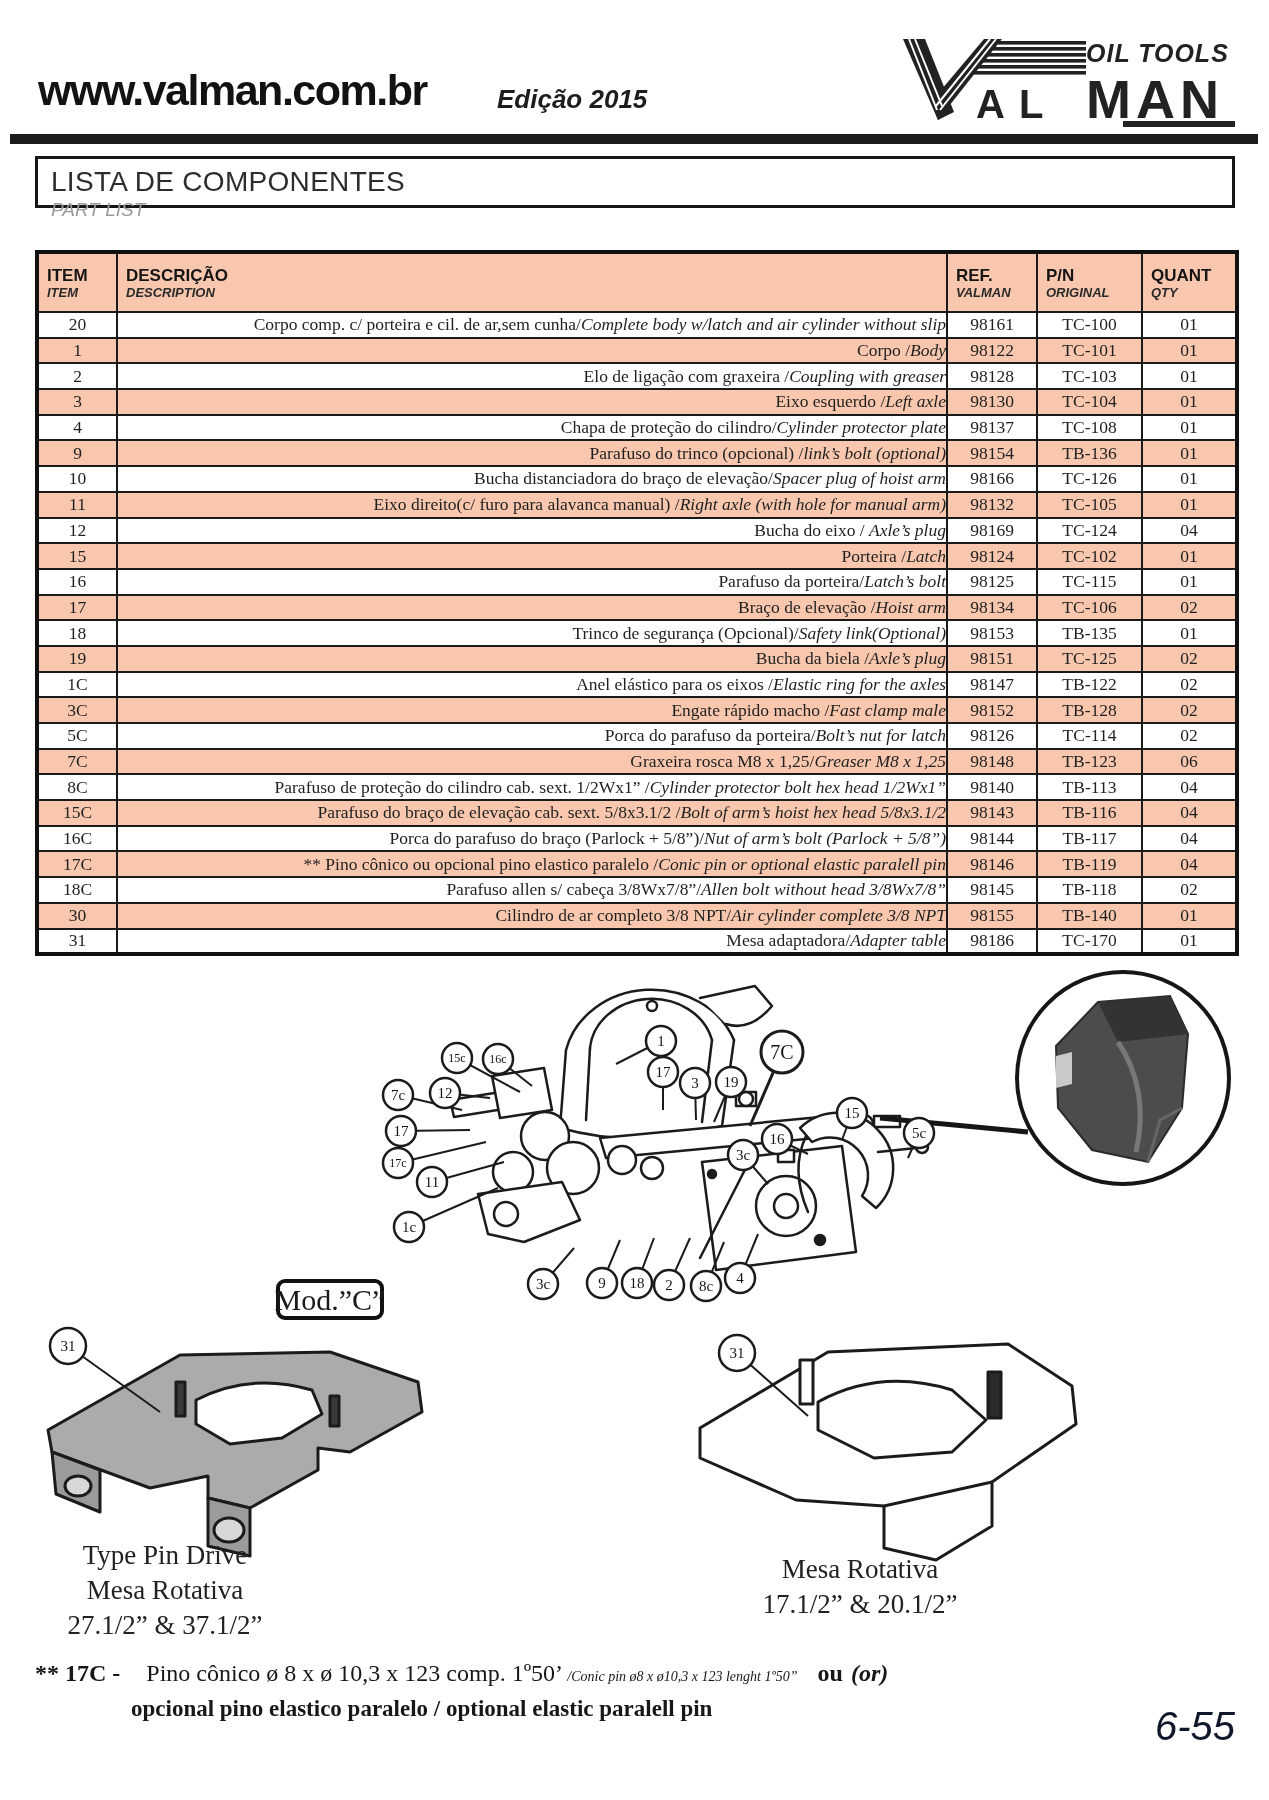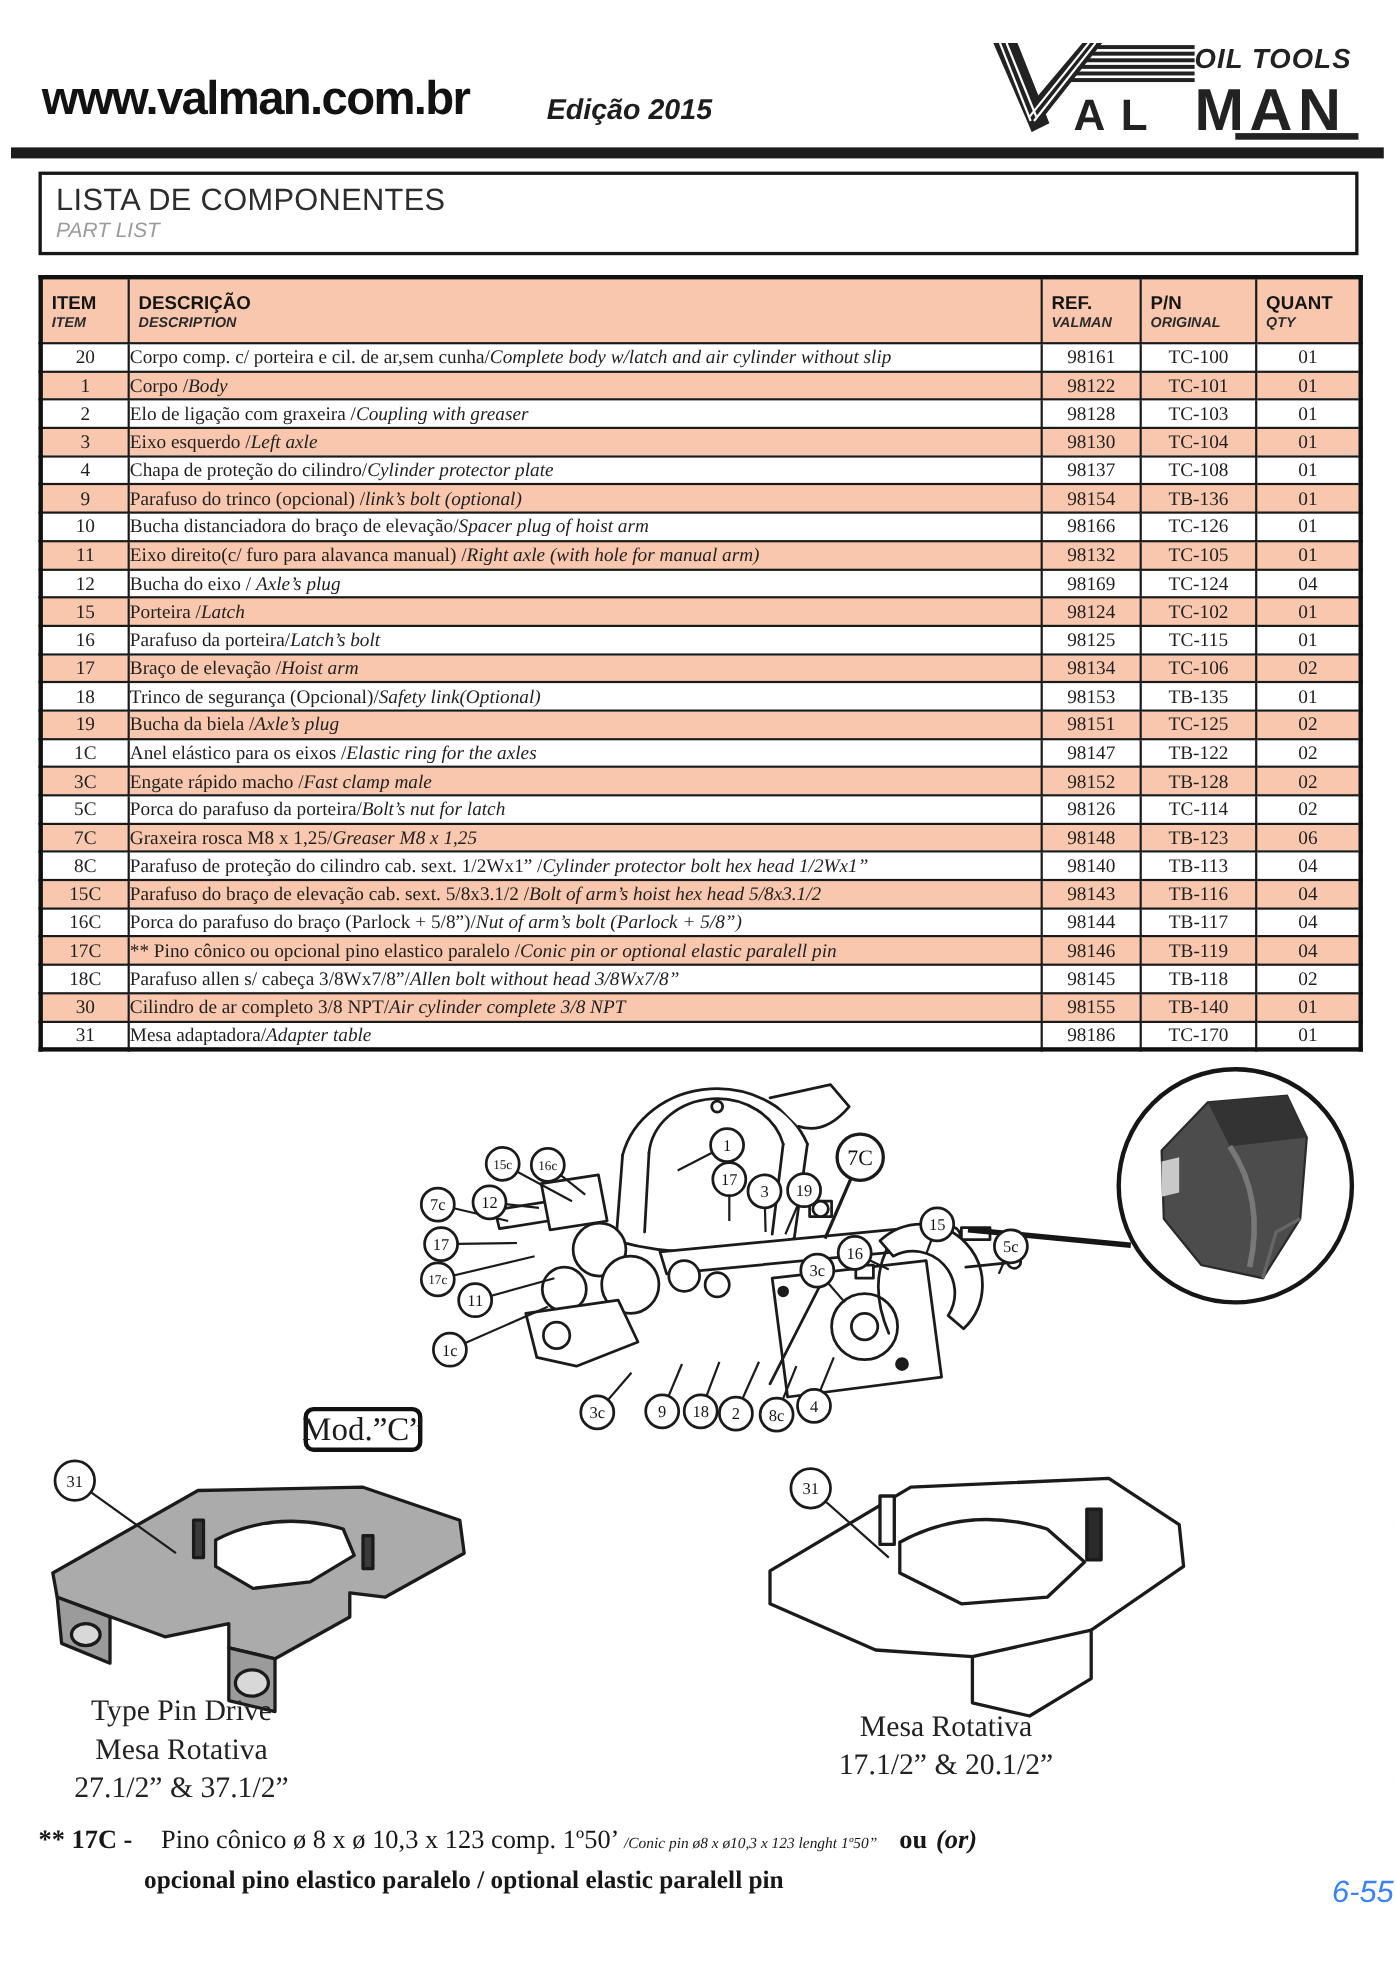--- a/index.html
+++ b/index.html
@@ -8,61 +8,61 @@
 
   
   .site{position:absolute;left:38px;top:66px;font-family:"Liberation Sans",sans-serif;
         font-weight:bold;font-size:43px;letter-spacing:-1.5px;color:#121212;}
   .edition{position:absolute;left:497px;top:84px;font-family:"Liberation Sans",sans-serif;
         font-style:italic;font-weight:bold;font-size:26px;color:#1d1d1d;}
   .logo{position:absolute;left:880px;top:26px;width:368px;height:102px;}
   .topbar{position:absolute;left:10px;top:134px;width:1248px;height:10px;background:#1c1c1c;}
 
   
-  .title-box{position:absolute;left:35px;top:156px;width:1200px;height:76px;
+  .title-box{position:absolute;left:35px;top:156px;width:1200px;height:52px;
         border:3px solid #161616;box-sizing:border-box;background:#fff;}
   .title-box .t1{margin:7px 0 0 13px;font-family:"Liberation Sans",sans-serif;
         font-size:28px;font-weight:400;color:#2d2d2d;letter-spacing:.3px;}
   .title-box .t2{margin:1px 0 0 13px;font-family:"Liberation Sans",sans-serif;
         font-style:italic;font-size:19px;color:#9a9a9a;}
 
   
   table.parts{position:absolute;left:35px;top:250px;width:1200px;border-collapse:collapse;
         table-layout:fixed;border:4px solid #111;}
   table.parts th,table.parts td{border:2.5px solid #1a1a1a;box-sizing:border-box;
         padding:0;overflow:hidden;white-space:nowrap;}
   table.parts th{background:#f8c7ae;height:60px;text-align:left;vertical-align:middle;
         font-family:"Liberation Sans",sans-serif;padding-left:8px;}
   table.parts th .h-pt{display:block;font-size:17px;font-weight:bold;color:#151515;line-height:19px;}
   table.parts th .h-en{display:block;font-size:13px;font-weight:bold;font-style:italic;color:#2a2a2a;line-height:15px;}
   table.parts td{height:25.7px;font-size:17.5px;vertical-align:middle;background:#fff;}
   table.parts tbody tr:nth-child(even) td{background:#f8c7ae;}
   td.c-item,td.c-ref,td.c-pn,td.c-qty{text-align:center;}
-  td.c-desc{padding-left:10px;text-align:left;}
+  td.c-desc{padding-left:10px;text-align:right;}
   td.c-desc i{font-style:italic;}
 
   
   .diagram-layer{position:absolute;left:0;top:0;width:1269px;height:1800px;pointer-events:none;}
   .modc{position:absolute;left:276px;top:1279px;width:108px;height:41px;border:4px solid #111;
         border-radius:9px;box-sizing:border-box;display:flex;align-items:center;justify-content:center;
         font-size:30px;color:#1b1b1b;background:#fff;}
 
   
   .cap{position:absolute;text-align:center;font-size:27px;line-height:35px;color:#222;}
   .cap-left{left:30px;top:1538px;width:270px;}
   .cap-right{left:700px;top:1552px;width:320px;}
   .footnote{position:absolute;left:35px;top:1658px;width:1160px;color:#171717;}
   .footnote .l1{font-size:24px;line-height:30px;}
   .fn-prefix{font-weight:bold;margin-right:26px;}
   .fn-en{font-style:italic;font-size:14px;}
   .fn-ou{font-weight:bold;margin-left:20px;}
   .fn-or{font-weight:bold;font-style:italic;margin-left:8px;}
   .footnote .l2{font-size:23px;font-weight:bold;margin:4px 0 15px 96px;}
-  .pageno{position:absolute;left:1211px;top:1704px;font-family:"Liberation Sans",sans-serif;
-        font-style:italic;font-size:28px;color:#3b82f6;}
+  .pageno{position:absolute;left:1155px;top:1704px;font-family:"Liberation Sans",sans-serif;
+        font-style:italic;font-size:40px;color:#0f172a;}
 </style>
 </head>
 <body>
 
 <div class="page">
 
   <div class="site">www.valman.com.br</div>
   <div class="edition">Edição 2015</div>
 
   <svg class="logo" viewBox="0 0 368 102">

